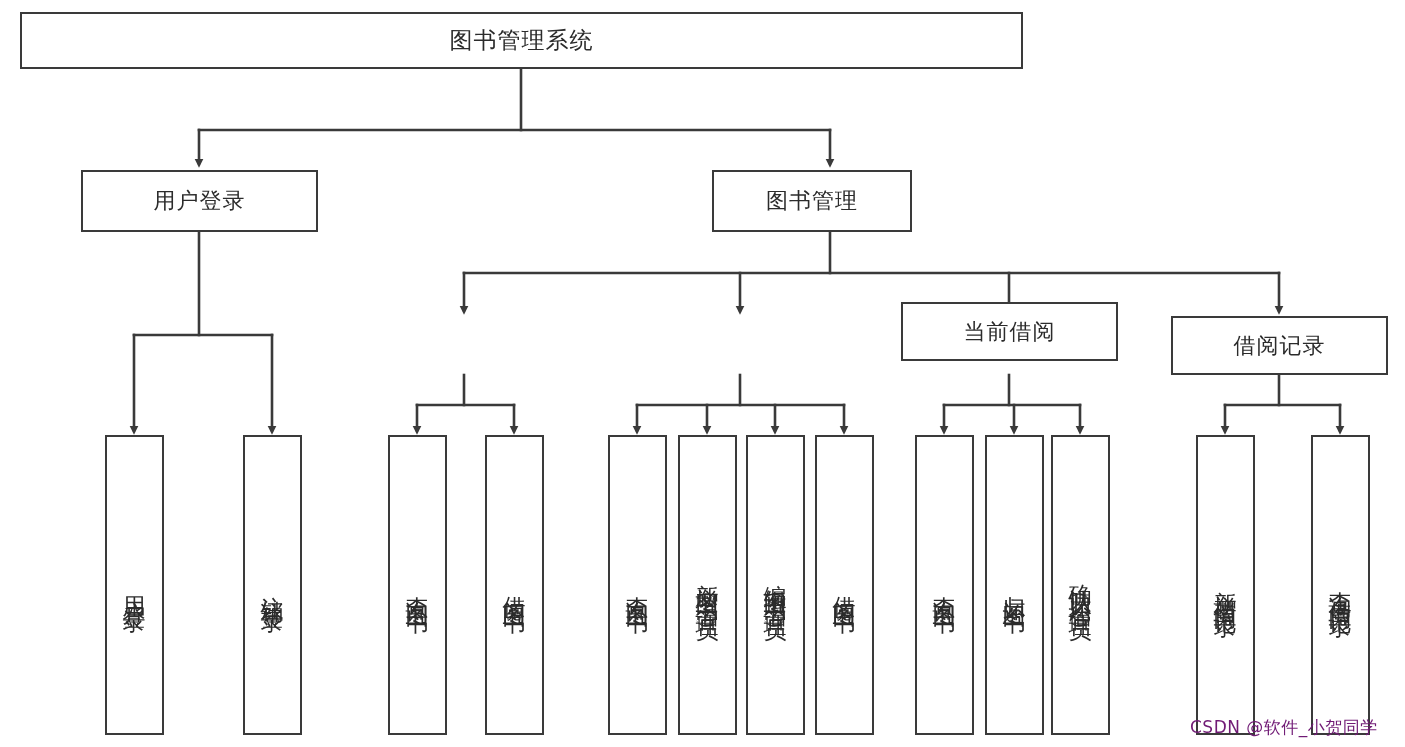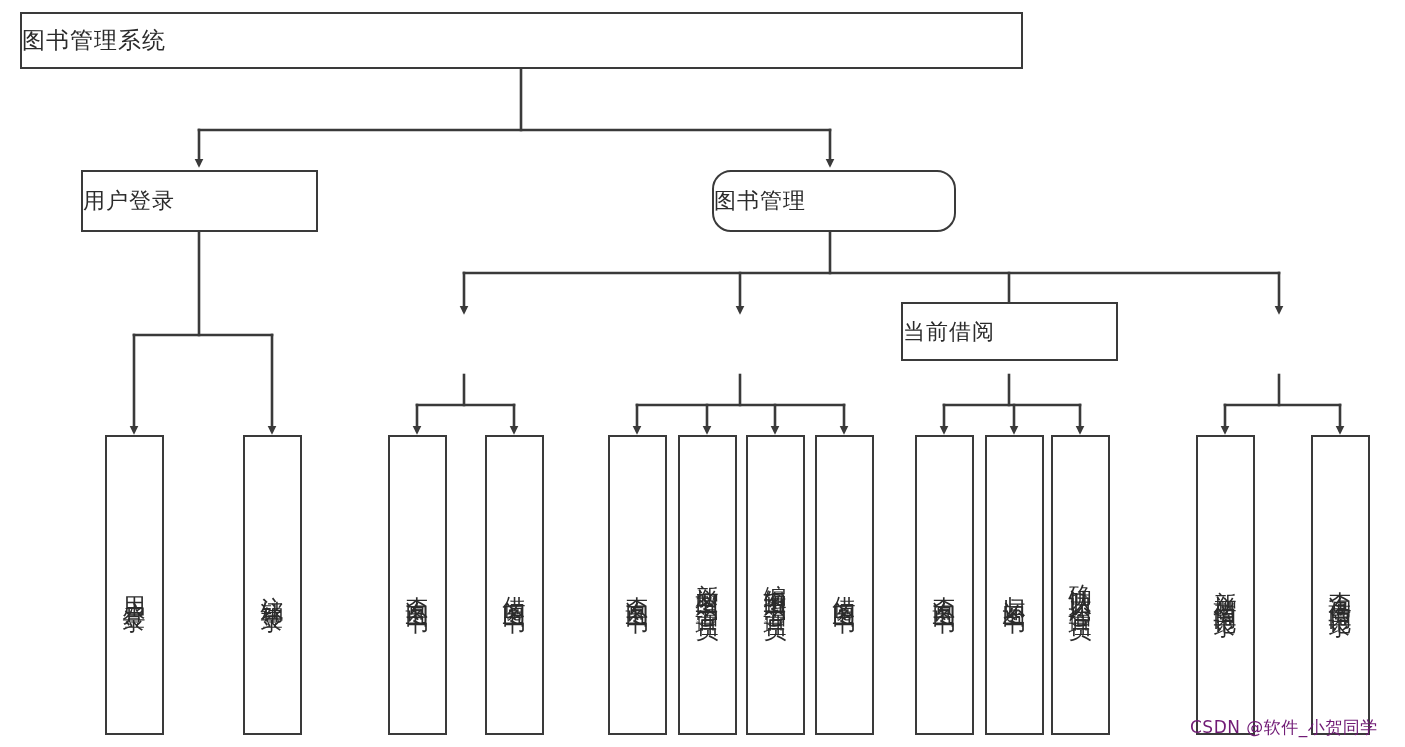--- a/index.html
+++ b/index.html
@@ -20,20 +20,21 @@
     width:1405px;height:747px;
     pointer-events:none;
   }
   .node{
     position:absolute;
     box-sizing:border-box;
     background:#ffffff;
     border:2.5px solid #3a3a3a;
     display:flex;
     align-items:center;
+    justify-content:center;
     color:#2b2b2b;
   }
   .node .label{
     display:block;
     text-align:center;
     line-height:1.18;
     white-space:pre;
   }
   
   .node.horiz .label{
@@ -123,30 +124,33 @@
   </svg>
 
   <div class="node horiz" id="node-root" style="left:20px;top:12px;width:1003px;height:57px;">
     <span class="label">图书管理系统</span>
   </div>
 
   <div class="node horiz" style="left:81px;top:170px;width:237px;height:62px;">
     <span class="label">用户登录</span>
   </div>
 
-  <div class="node horiz" style="left:712px;top:170px;width:244px;height:62px;border-radius:19px;">
+  <div class="node horiz" style="left:712px;top:170px;width:200px;height:62px;">
     <span class="label">图书管理</span>
   </div>
 
 
 
   <div class="node horiz" style="left:901px;top:302px;width:217px;height:59px;">
     <span class="label">当前借阅</span>
   </div>
 
+  <div class="node horiz" style="left:1171px;top:316px;width:217px;height:59px;">
+    <span class="label">借阅记录</span>
+  </div>
 
   <div class="node vert" style="left:105px;top:435px;width:59px;height:300px;">
     <span class="label">用户登录</span>
   </div>
 
   <div class="node vert" style="left:243px;top:435px;width:59px;height:300px;">
     <span class="label">注销登录</span>
   </div>
 
   <div class="node vert" style="left:388px;top:435px;width:59px;height:300px;">

